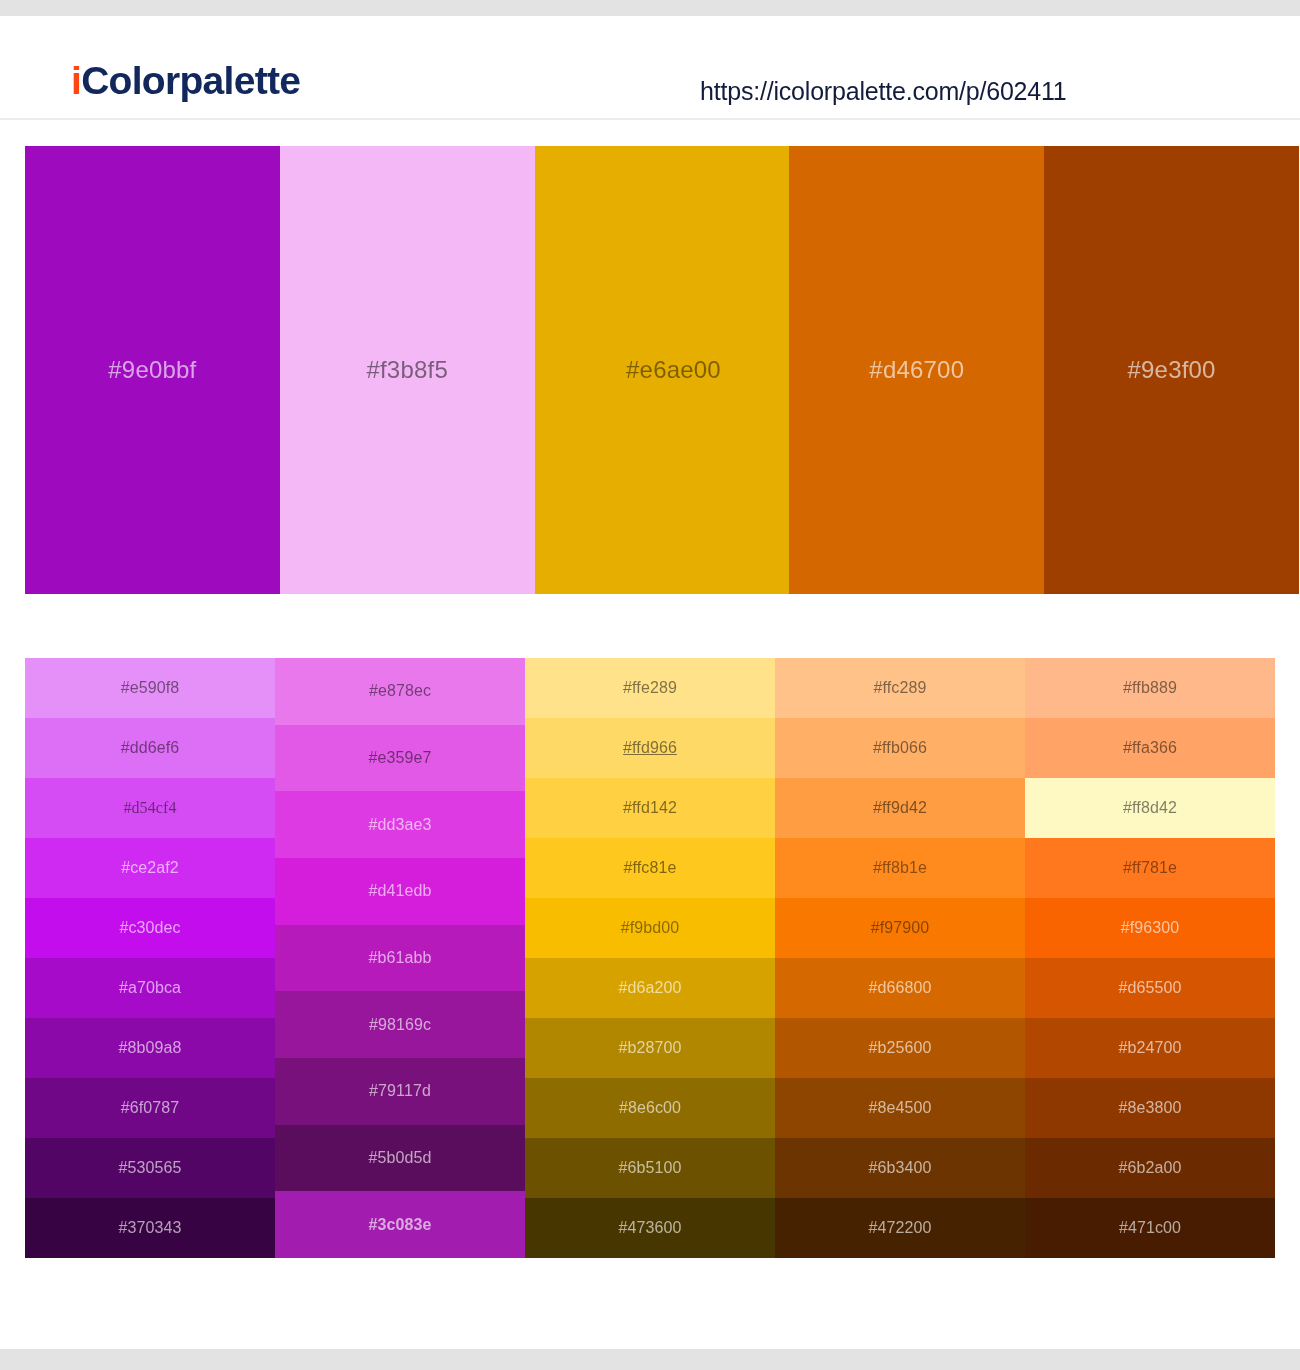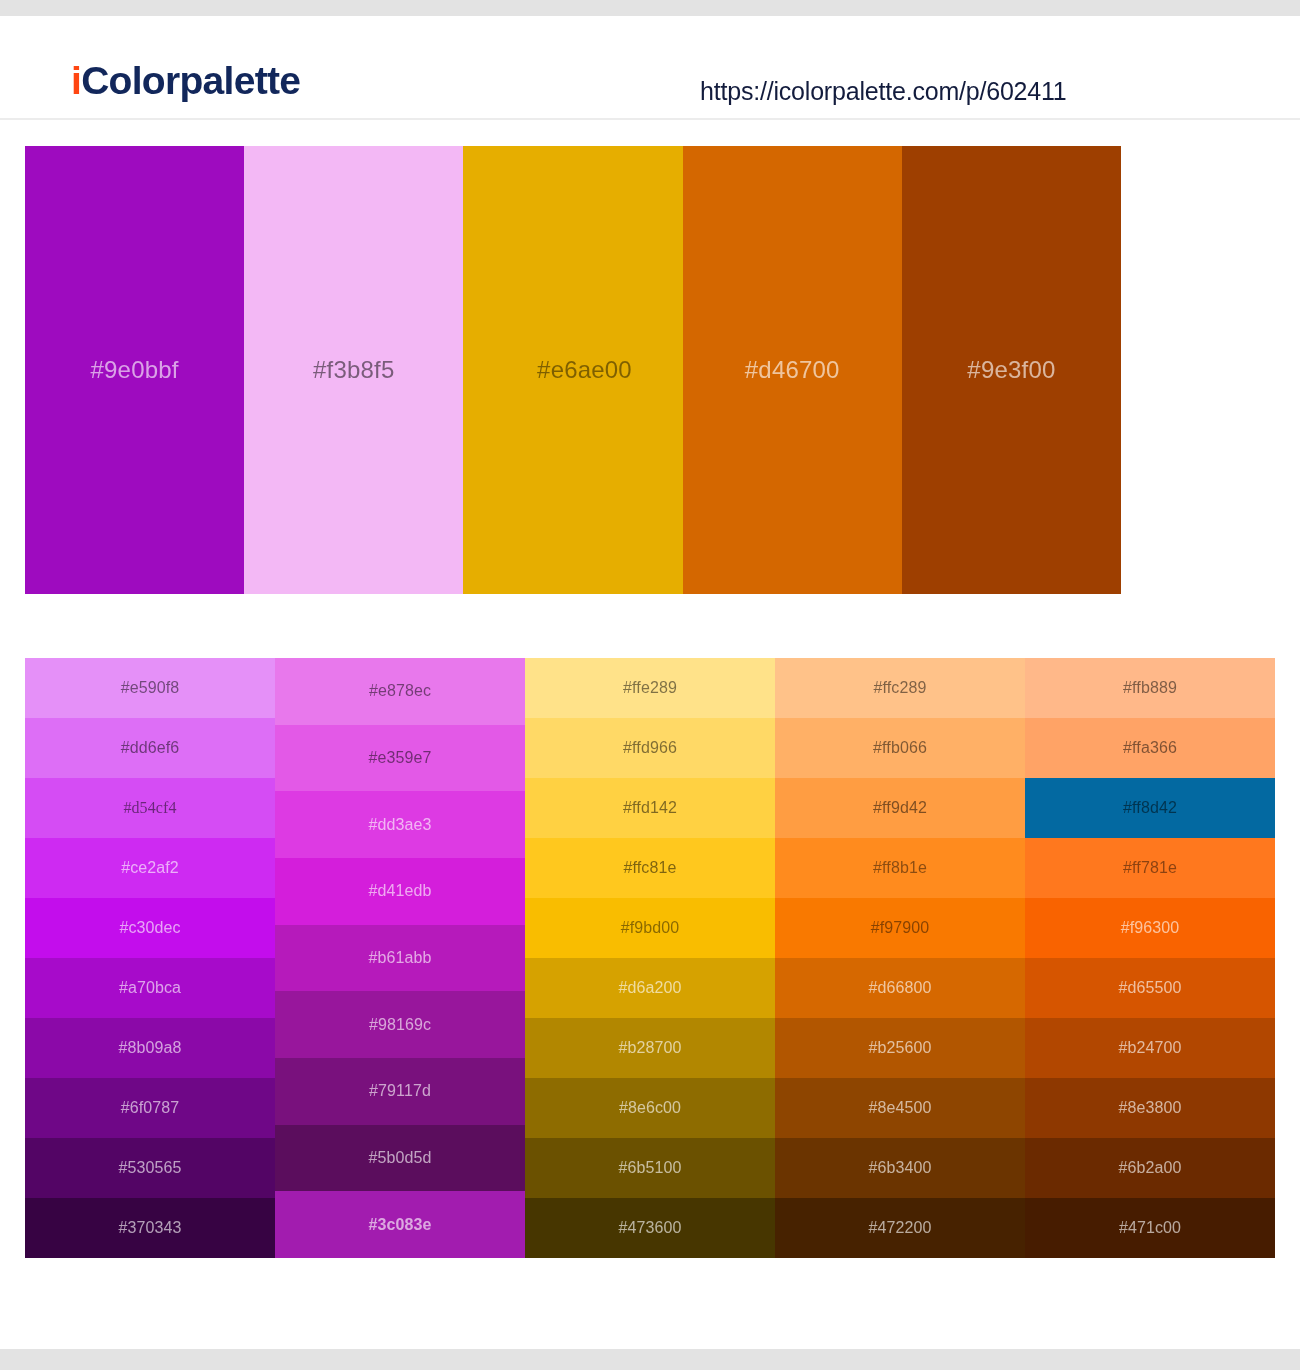--- a/index.html
+++ b/index.html
@@ -63,21 +63,21 @@
     line-height: 1;
     white-space: nowrap;
     letter-spacing: -0.2px;
   }
 
   
   .palette-strip {
     position: absolute;
     left: 25px;
     top: 146px;
-    width: 1096px;
+    width: 1274px;
     height: 448px;
     display: flex;
     justify-content: center;
   }
   .palette-swatch {
     flex: 1 1 0;
     position: relative;
   }
   .palette-swatch .swatch-label {
     position: absolute;
@@ -211,21 +211,21 @@
         </div>
         <div class="shade-cell" style="background: #a21caf; font-weight: bold;">
           <div class="shade-label" style="color: rgba(255, 255, 255, 0.62);">#3c083e</div>
         </div>
       </div>
       <div class="shade-col">
         <div class="shade-cell" style="background: rgb(255, 226, 137);">
           <div class="shade-label" style="color: rgba(0, 0, 0, 0.5);">#ffe289</div>
         </div>
         <div class="shade-cell" style="background: rgb(255, 217, 102);">
-          <div class="shade-label" style="color: rgba(0, 0, 0, 0.5);">#ffd966</div>
+          <div class="shade-label" style="color: rgba(0, 0, 0, 0.5); text-decoration: underline;">#ffd966</div>
         </div>
         <div class="shade-cell" style="background: rgb(255, 209, 66);">
           <div class="shade-label" style="color: rgba(0, 0, 0, 0.5);">#ffd142</div>
         </div>
         <div class="shade-cell" style="background: rgb(255, 200, 30);">
           <div class="shade-label" style="color: rgba(0, 0, 0, 0.5);">#ffc81e</div>
         </div>
         <div class="shade-cell" style="background: rgb(249, 189, 0);">
           <div class="shade-label" style="color: rgba(0, 0, 0, 0.45);">#f9bd00</div>
         </div>
@@ -277,21 +277,21 @@
           <div class="shade-label" style="color: rgba(255, 255, 255, 0.62);">#472200</div>
         </div>
       </div>
       <div class="shade-col">
         <div class="shade-cell" style="background: rgb(255, 184, 137);">
           <div class="shade-label" style="color: rgba(0, 0, 0, 0.5);">#ffb889</div>
         </div>
         <div class="shade-cell" style="background: rgb(255, 163, 102);">
           <div class="shade-label" style="color: rgba(0, 0, 0, 0.5);">#ffa366</div>
         </div>
-        <div class="shade-cell" style="background: #0369a1;">
+        <div class="shade-cell" style="background: #fef9c3;">
           <div class="shade-label" style="color: rgba(0, 0, 0, 0.5);">#ff8d42</div>
         </div>
         <div class="shade-cell" style="background: rgb(255, 120, 30);">
           <div class="shade-label" style="color: rgba(0, 0, 0, 0.45);">#ff781e</div>
         </div>
         <div class="shade-cell" style="background: rgb(249, 99, 0);">
           <div class="shade-label" style="color: rgba(255, 255, 255, 0.62);">#f96300</div>
         </div>
         <div class="shade-cell" style="background: rgb(214, 85, 0);">
           <div class="shade-label" style="color: rgba(255, 255, 255, 0.62);">#d65500</div>

